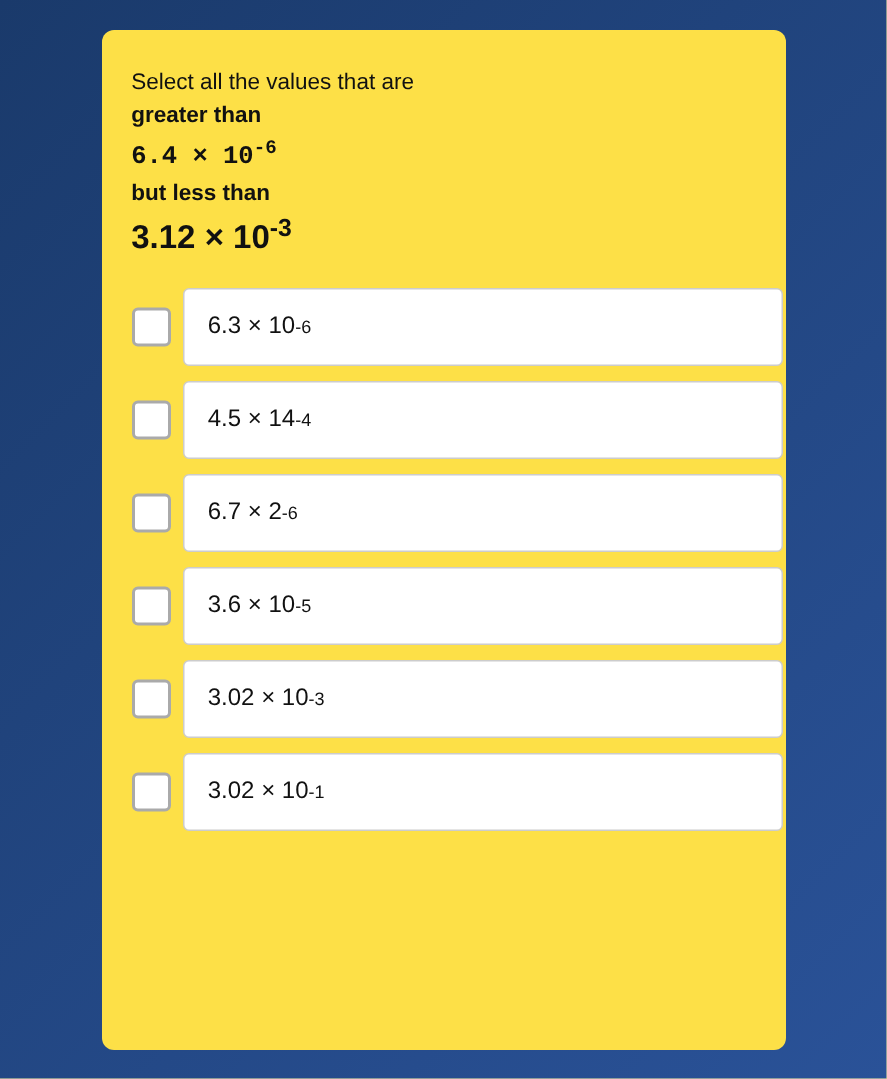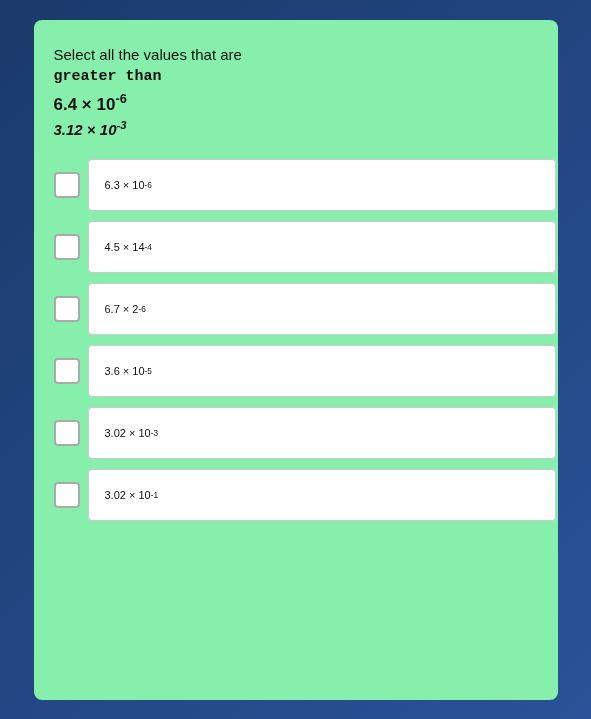--- a/index.html
+++ b/index.html
@@ -12,62 +12,61 @@
       width: 591px;
       height: 719px;
       background: linear-gradient(135deg, #1a3a6b 0%, #2a5298 100%);
       display: flex;
       align-items: center;
       justify-content: center;
       font-family: Arial, sans-serif;
     }
 
     .card {
-      background: #86efac;
-      width: 524px;
+      background: #fde047;
+      width: 456px;
       min-height: 680px;
       border-radius: 8px;
       padding: 24px 2px 20px 20px;
     }
 
     .instructions {
       margin-bottom: 18px;
       line-height: 1.5;
     }
 
     .instructions .line1 {
       font-size: 15px;
       font-weight: normal;
       color: #111;
     }
 
     .instructions .line2 {
       font-size: 15px;
       font-weight: bold;
       color: #111;
-      font-family: Liberation Mono, monospace;
     }
 
     .instructions .line3 {
       font-size: 17px;
       font-weight: bold;
       color: #111;
+      font-family: Liberation Mono, monospace;
     }
 
     .instructions .line4 {
       font-size: 15px;
       font-weight: bold;
       color: #111;
     }
 
     .instructions .line5 {
-      font-size: 15px;
+      font-size: 22px;
       font-weight: bold;
       color: #111;
-      font-style: italic;
     }
 
     sup {
       font-size: 0.75em;
     }
 
     .option-row {
       display: flex;
       align-items: center;
       margin-bottom: 10px;
@@ -83,37 +82,38 @@
       margin-right: 8px;
       cursor: pointer;
     }
 
     .option-box {
       flex: 1;
       background: white;
       border: 1px solid #ccc;
       border-radius: 4px;
       padding: 14px 16px;
-      font-size: 11px;
+      font-size: 16px;
       color: #111;
       min-height: 52px;
       display: flex;
       align-items: center;
     }
   </style>
 </head>
 <body>
 
 <div class="card">
   <div class="instructions">
     <div class="line1">Select all the values that are</div>
     <div class="line2">greater than</div>
     <div class="line3">
       <span>6.4 × 10</span><sup>-6</sup>
     </div>
+    <div class="line4">but less than</div>
     <div class="line5">
       <span>3.12 × 10</span><sup>-3</sup>
     </div>
   </div>
 
   <div id="options-container">
   <div class="option-row">
         <div class="checkbox"></div>
         <div class="option-box">
           <span>6.3 × 10</span>

